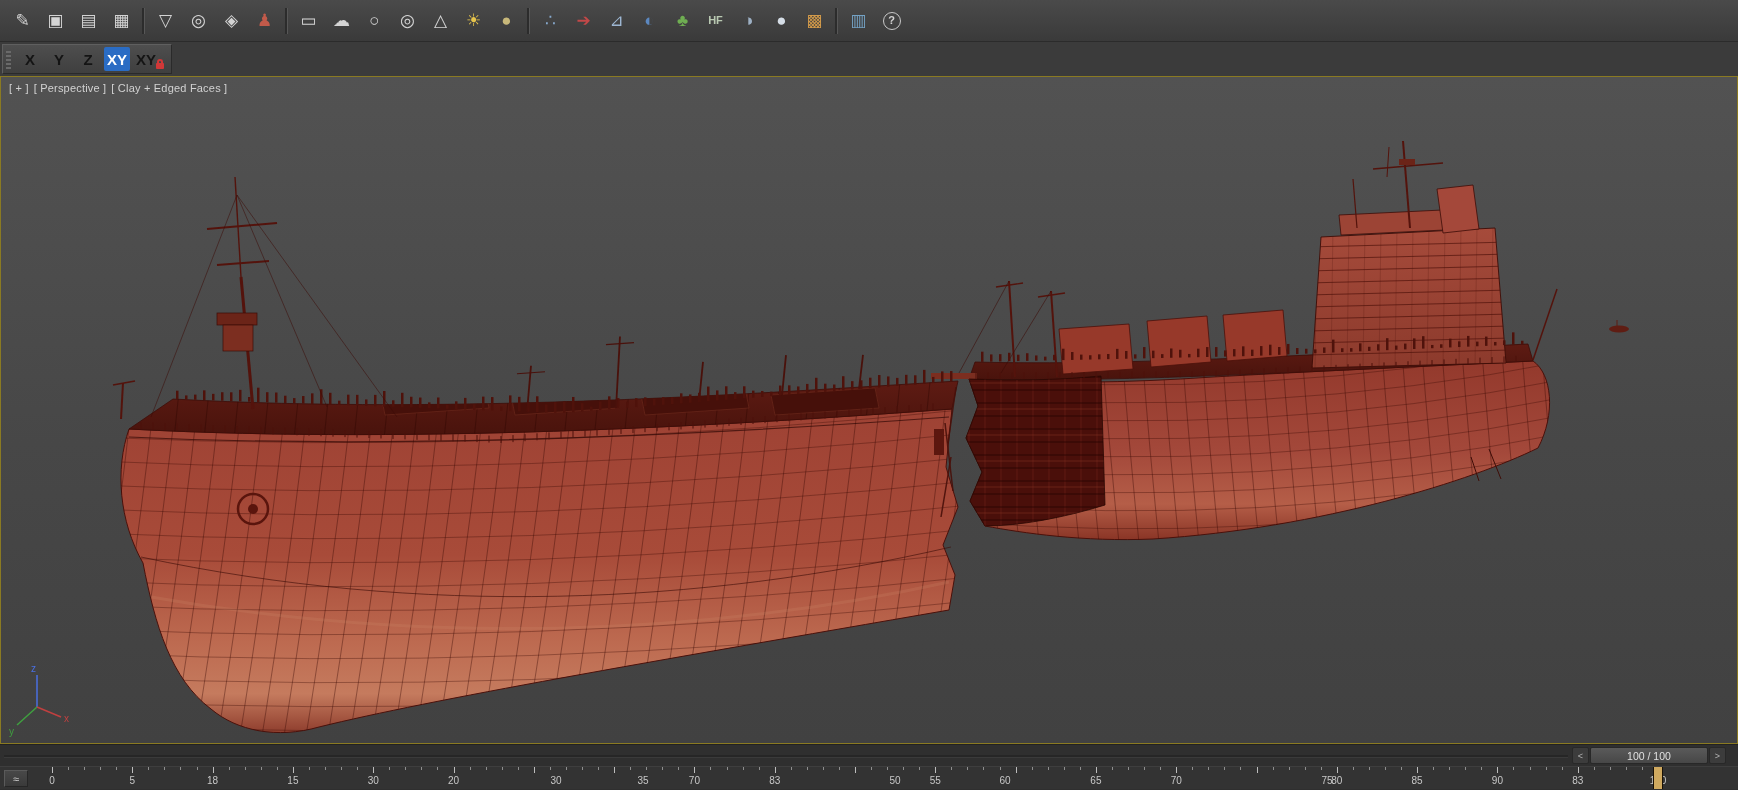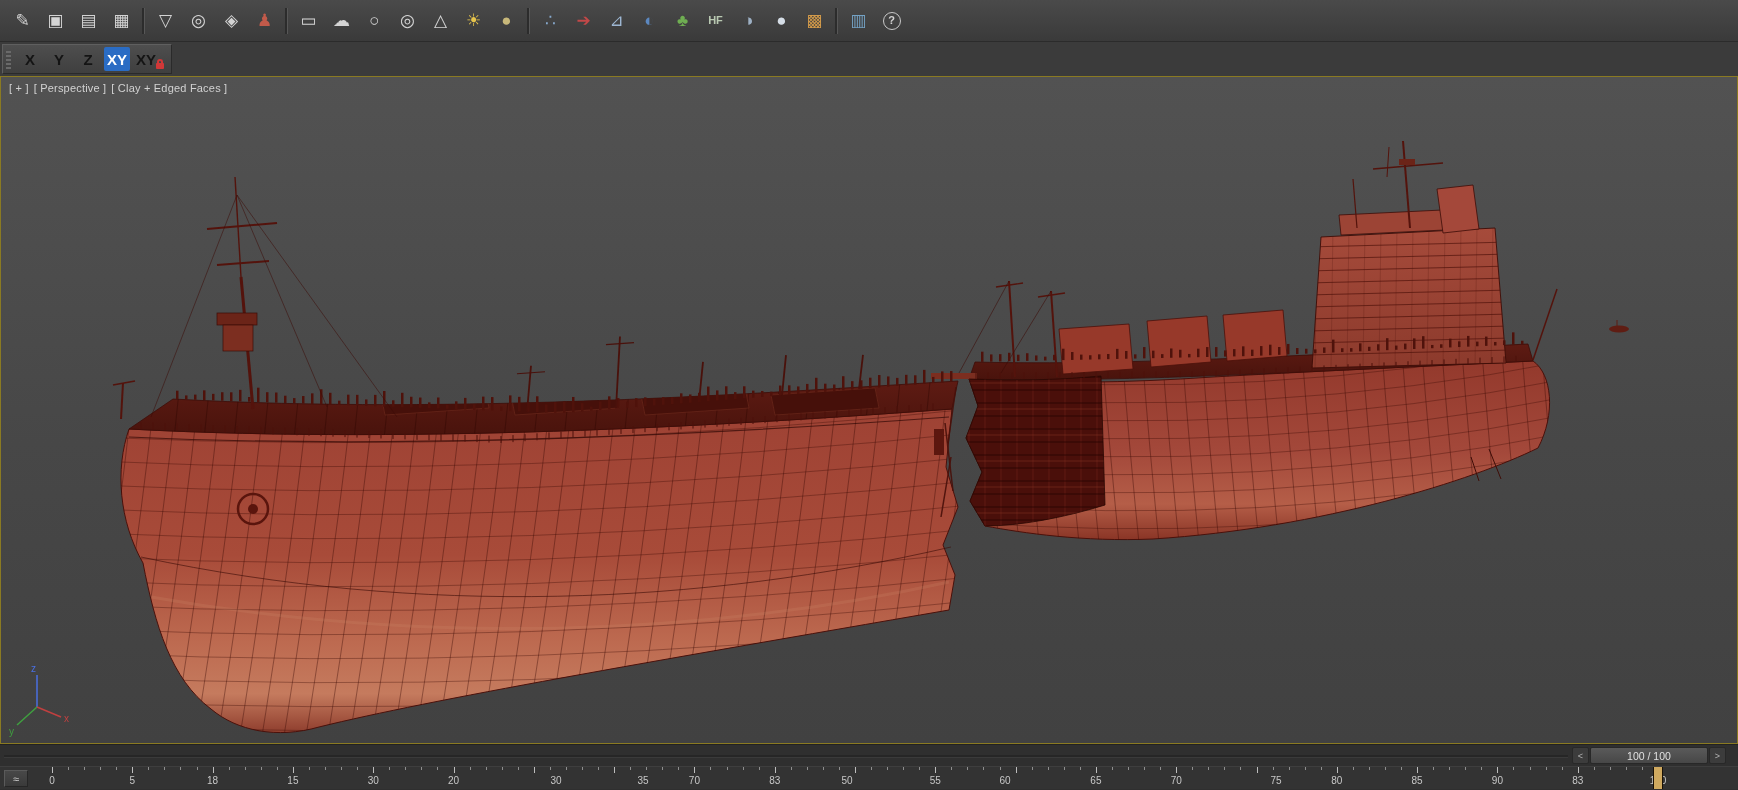--- a/index.html
+++ b/index.html
@@ -797,21 +797,21 @@
       <div class="tb-tick" style="left: 726.52px; height: 3px;"></div>
       <div class="tb-tick" style="left: 742.58px; height: 3px;"></div>
       <div class="tb-tick" style="left: 758.64px; height: 3px;"></div>
       <div class="tb-tick major" style="left: 774.7px; height: 6px;"></div>
       <div class="tb-num" style="left: 774.7px;">83</div>
       <div class="tb-tick" style="left: 790.76px; height: 3px;"></div>
       <div class="tb-tick" style="left: 806.82px; height: 3px;"></div>
       <div class="tb-tick" style="left: 822.88px; height: 3px;"></div>
       <div class="tb-tick" style="left: 838.94px; height: 3px;"></div>
       <div class="tb-tick major" style="left: 855px; height: 6px;"></div>
-      <div class="tb-num" style="left: 847px;">50</div>
+      <div class="tb-num" style="left: 895px;">50</div>
       <div class="tb-tick" style="left: 871.06px; height: 3px;"></div>
       <div class="tb-tick" style="left: 887.12px; height: 3px;"></div>
       <div class="tb-tick" style="left: 903.18px; height: 3px;"></div>
       <div class="tb-tick" style="left: 919.24px; height: 3px;"></div>
       <div class="tb-tick major" style="left: 935.3px; height: 6px;"></div>
       <div class="tb-num" style="left: 935.3px;">55</div>
       <div class="tb-tick" style="left: 951.36px; height: 3px;"></div>
       <div class="tb-tick" style="left: 967.42px; height: 3px;"></div>
       <div class="tb-tick" style="left: 983.48px; height: 3px;"></div>
       <div class="tb-tick" style="left: 999.54px; height: 3px;"></div>
@@ -827,21 +827,21 @@
       <div class="tb-tick" style="left: 1128.02px; height: 3px;"></div>
       <div class="tb-tick" style="left: 1144.08px; height: 3px;"></div>
       <div class="tb-tick" style="left: 1160.14px; height: 3px;"></div>
       <div class="tb-tick major" style="left: 1176.2px; height: 6px;"></div>
       <div class="tb-num" style="left: 1176.2px;">70</div>
       <div class="tb-tick" style="left: 1192.26px; height: 3px;"></div>
       <div class="tb-tick" style="left: 1208.32px; height: 3px;"></div>
       <div class="tb-tick" style="left: 1224.38px; height: 3px;"></div>
       <div class="tb-tick" style="left: 1240.44px; height: 3px;"></div>
       <div class="tb-tick major" style="left: 1256.5px; height: 6px;"></div>
-      <div class="tb-num" style="left: 1276px;">75</div>
+      <div class="tb-num" style="left: 1327px;">75</div>
       <div class="tb-tick" style="left: 1272.56px; height: 3px;"></div>
       <div class="tb-tick" style="left: 1288.62px; height: 3px;"></div>
       <div class="tb-tick" style="left: 1304.68px; height: 3px;"></div>
       <div class="tb-tick" style="left: 1320.74px; height: 3px;"></div>
       <div class="tb-tick major" style="left: 1336.8px; height: 6px;"></div>
       <div class="tb-num" style="left: 1336.8px;">80</div>
       <div class="tb-tick" style="left: 1352.86px; height: 3px;"></div>
       <div class="tb-tick" style="left: 1368.92px; height: 3px;"></div>
       <div class="tb-tick" style="left: 1384.98px; height: 3px;"></div>
       <div class="tb-tick" style="left: 1401.04px; height: 3px;"></div>

